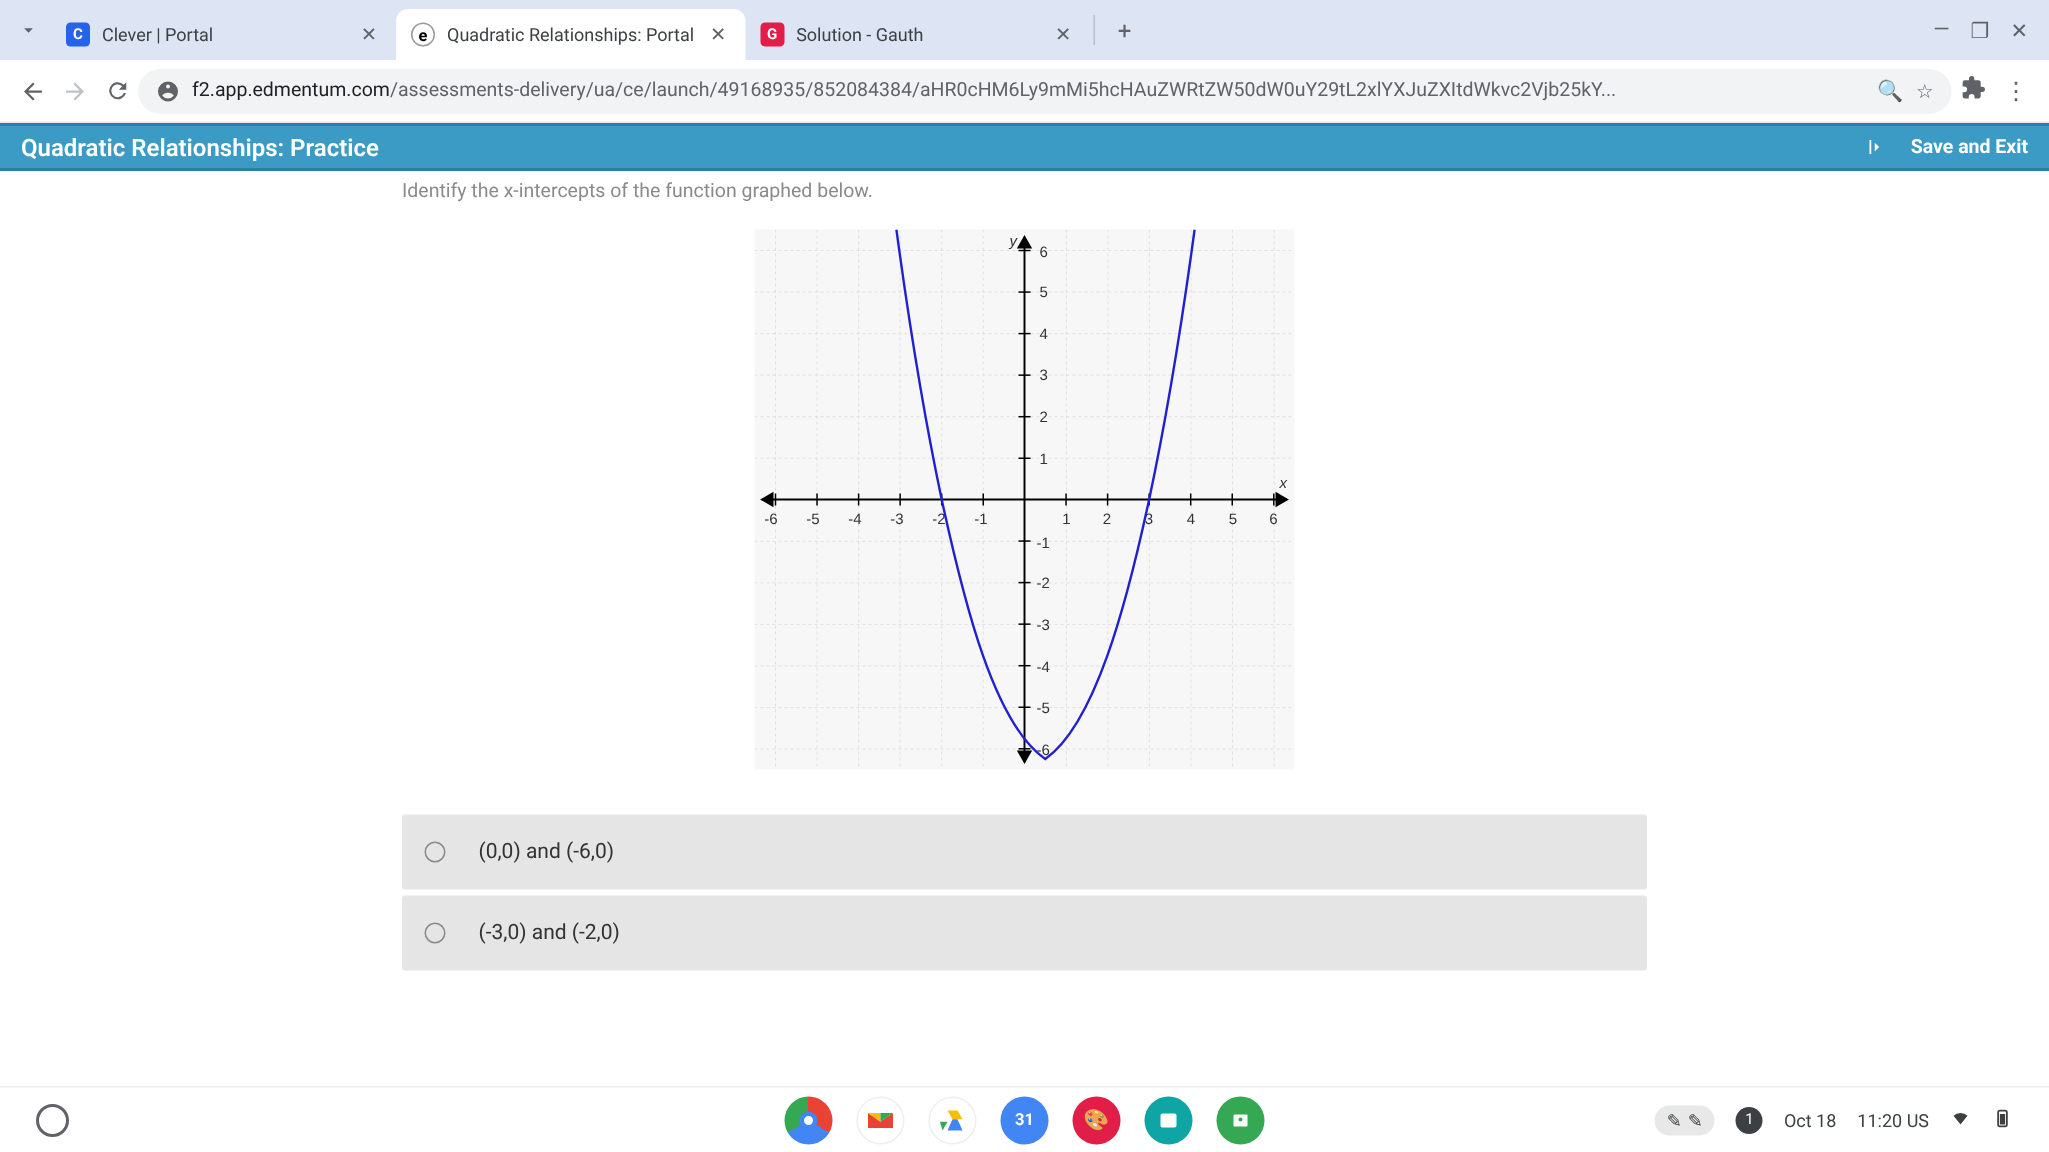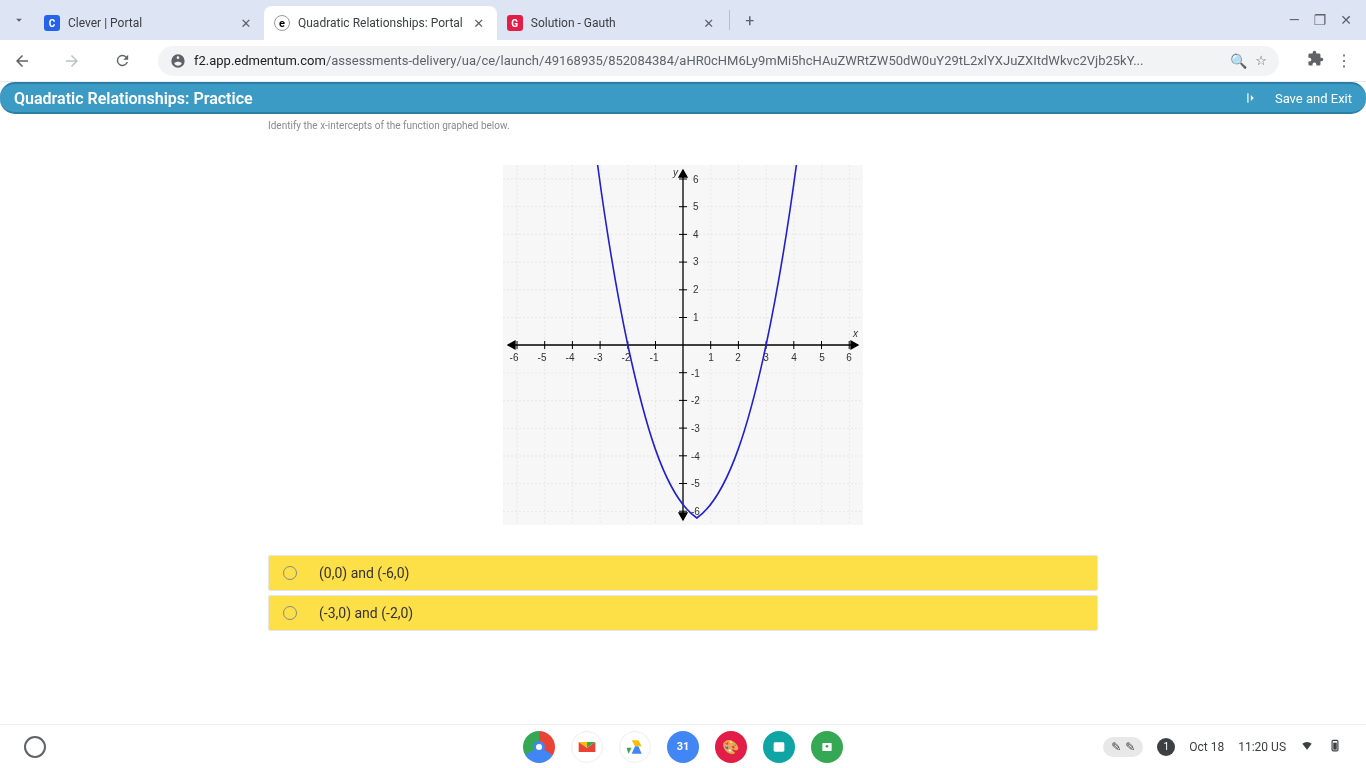--- a/index.html
+++ b/index.html
@@ -62,21 +62,21 @@
 .window-controls { margin-left:auto; display:flex; gap:14px; align-items:center; color:#5f6368; height:40px; padding-right:6px;}
 .window-controls span { font-size:14px; cursor:pointer; }
 
 
 .url-bar-row {
   height: 42px;
   background: #fff;
   display: flex;
   align-items: center;
   padding: 0 8px;
-  gap: 22px;
+  gap: 0;
   border-bottom: 1px solid #e8eaed;
 }
 .nav-btn {
   width: 28px; height: 28px;
   display: flex; align-items: center; justify-content: center;
   color: #5f6368;
   border-radius: 50%;
   cursor: pointer;
 }
 .nav-btn.disabled { color: #bdc1c6; }
@@ -103,66 +103,65 @@
   height: 32px;
   background: #3b9bc5;
   border-top: 2px solid #2d7ea3;
   border-bottom: 2px solid #2d7ea3;
   display: flex;
   align-items: center;
   padding: 0 14px;
   color: #fff;
   font-size: 16px;
   font-weight: 600;
-  border-radius: 15px;
 }
 .save-exit {
   margin-left: auto;
   font-size: 13px;
-  font-weight: 400;
+  font-weight: 700;
   cursor: pointer;
   display:flex; align-items:center; gap:16px;
 }
 
 
 .content {
   padding: 10px 0 0 0;
   height: calc(768px - 40px - 42px - 32px - 44px);
   overflow: hidden;
 }
 .question-wrap {
   width: 830px;
   margin: 0 auto;
 }
 .prompt {
   color: #8a8a8a;
-  font-size: 10px;
+  font-size: 13px;
   margin-left: 0;
-  margin-bottom: 30px;
+  margin-bottom: 14px;
   position: relative;
   top: -4px;
 }
 .graph-box {
   width: 360px;
   height: 360px;
   background: #f7f7f7;
   margin: 0 auto 30px auto;
   position: relative;
 }
 .graph-box svg { width:100%; height:100%; }
 
 .options {
   width: 830px;
   margin: 0 auto;
 }
 .option {
-  background: #fde047;
+  background: #e5e5e5;
   border: 1px solid #e6e6e6;
   border-radius: 2px;
-  height: 36px;
+  height: 50px;
   display: flex;
   align-items: center;
   padding: 0 14px;
   margin-bottom: 4px;
   cursor: pointer;
   font-size: 14px;
   color: #333;
 }
 .option .radio {
   width: 14px; height: 14px;

